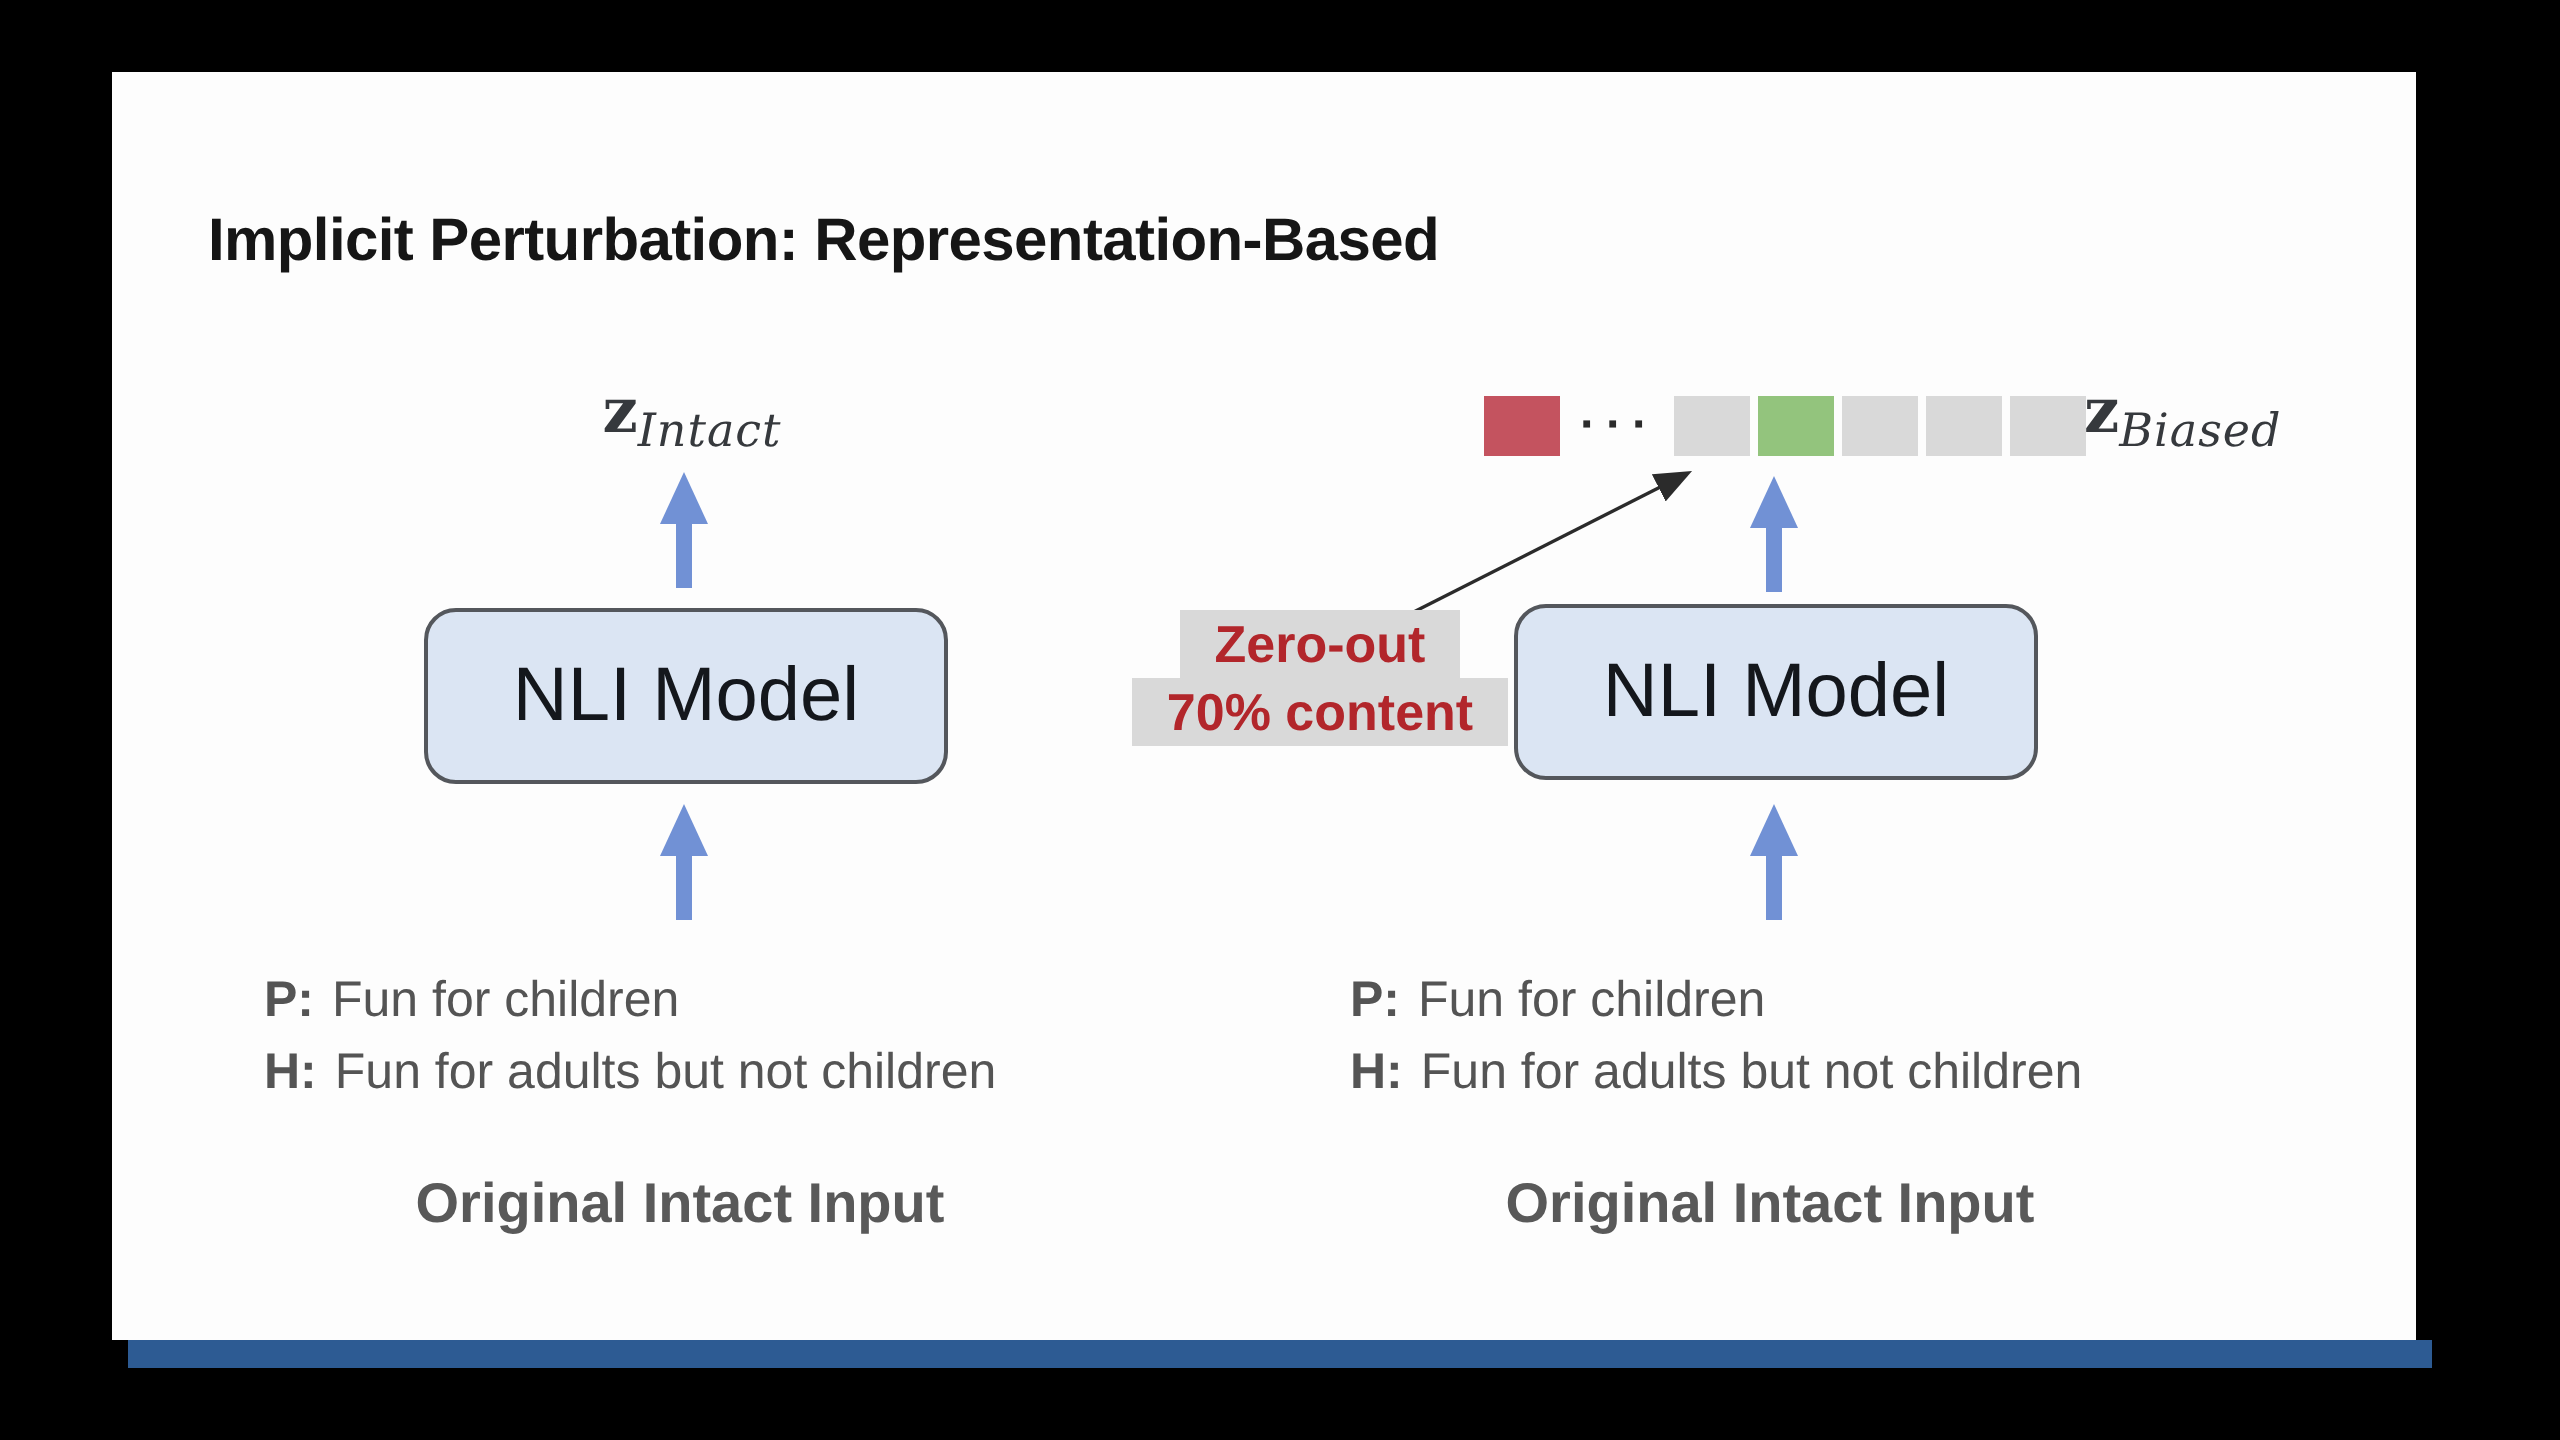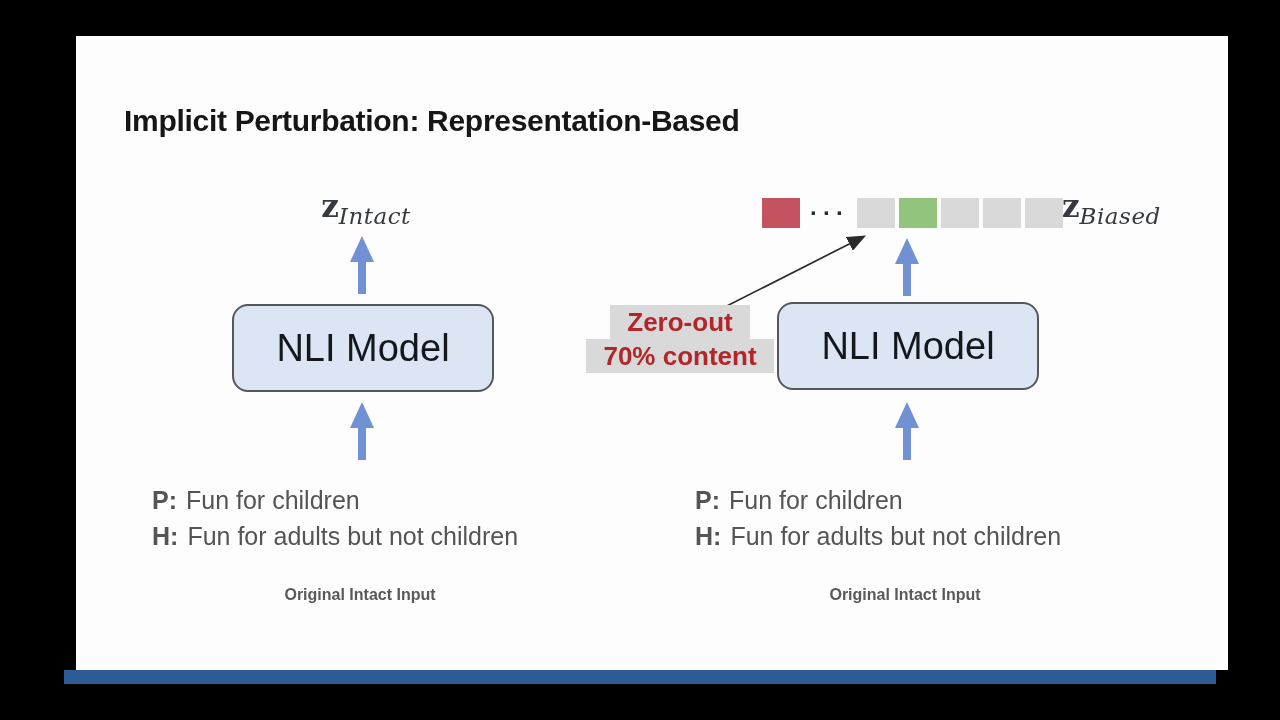--- a/index.html
+++ b/index.html
@@ -1,18 +1,18 @@
 <!DOCTYPE html>
 <html style="--arrow-blue: #7191d5; --box-fill: #dbe5f3; --box-border: #54575c; --cell-red: #c4535f; --cell-green: #93c47d; --cell-gray: #d9d9d9; --highlight-gray: #d9d9d9; --annotation-red: #b2262b; --footer-bar-blue: #2d5b93;"><head>
 <meta charset="utf-8">
 <style>
   html,body{margin:0;padding:0;background:#000;}
   .stage{position:relative;width:1280px;height:720px;background:#000;overflow:hidden;
          font-family:"Liberation Sans",sans-serif;}
-  .slide{position:absolute;left:76px;top:36px;width:1152px;height:634px;background:#fdfdfd;}
+  .slide{position:absolute;left:56px;top:36px;width:1152px;height:634px;background:#fdfdfd;}
   .footer-bar{position:absolute;left:64px;top:670px;width:1152px;height:14px;background:var(--footer-bar-blue,#2d5b93);}
 
   .title{position:absolute;left:48px;top:68px;font-size:30px;font-weight:bold;color:#161616;letter-spacing:-0.3px;}
 
   
   .model-box{position:absolute;width:258px;height:84px;background:var(--box-fill,#dbe5f3);
              border:2px solid var(--box-border,#54575c);border-radius:16px;
              display:flex;align-items:center;justify-content:center;
              font-size:38px;color:#14171c;}
   .model-box.left{left:156px;top:268px;}
@@ -46,21 +46,21 @@
   .hl{background:var(--highlight-gray,#d9d9d9);padding:0 17px;display:inline-block;}
 
   
   .ph{position:absolute;top:446px;font-size:25px;line-height:36px;color:#545454;white-space:nowrap;}
   .ph-left{left:76px;}
   .ph-right{left:619px;}
   .ph-label{font-weight:bold;margin-right:9px;}
 
   
   .caption{position:absolute;top:550px;width:300px;text-align:center;font-weight:bold;
-           font-size:16px;color:#595959;}
+           font-size:28px;color:#595959;}
   .caption-left{left:134px;}
   .caption-right{left:679px;}
 
   .overlay-svg{position:absolute;left:0;top:0;width:1152px;height:634px;pointer-events:none;}
 </style>
 </head>
 <body>
 
 <div class="stage">
   <div class="slide">

